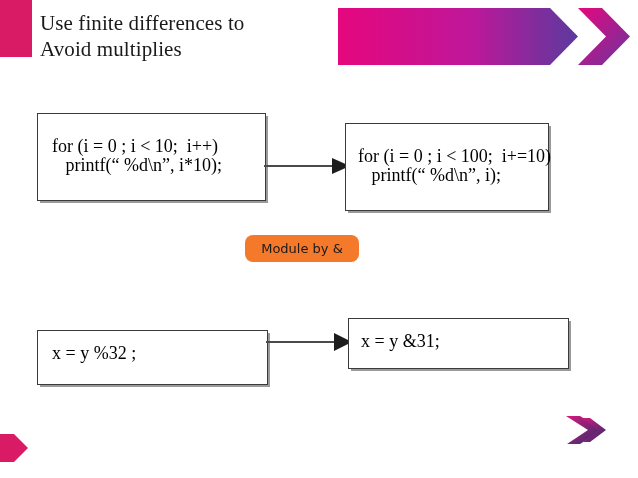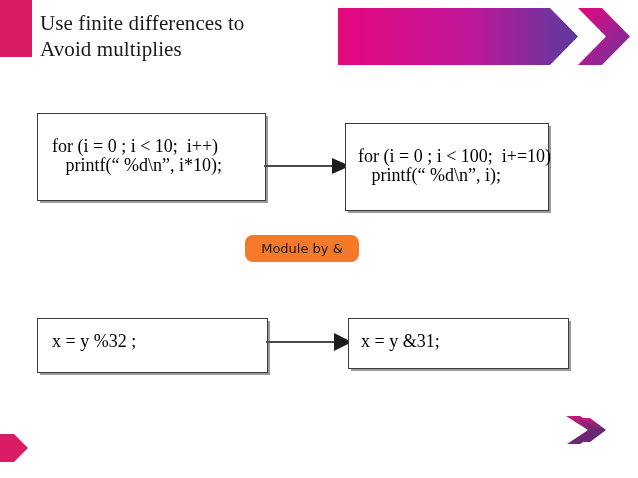--- a/index.html
+++ b/index.html
@@ -67,21 +67,21 @@
   .code-text {
     font-family: "Liberation Serif", "DejaVu Serif", serif;
     font-size: 18px;
     line-height: 19px;
     color: #000000;
     white-space: pre;
   }
 
   #box-top-left  { left: 37px;  top: 113px; width: 229px; height: 88px; }
   #box-top-right { left: 345px; top: 102px; width: 204px; height: 88px; margin-top: 21px; }
-  #box-bot-left  { left: 37px;  top: 318px; width: 231px; height: 55px; text-align: center; }
+  #box-bot-left  { left: 37px;  top: 330px; width: 231px; height: 55px; text-align: center; }
   #box-bot-right { left: 348px; top: 318px; width: 221px; height: 51px; }
 
   #box-top-left .code-text  { position:absolute; left: 14px; top: 23px; }
   #box-top-right .code-text { position:absolute; left: 12px; top: 23px; }
   #box-bot-left .code-text  { position:absolute; left: 14px; top: 13px; }
   #box-bot-right .code-text { position:absolute; left: 12px; top: 13px; }
 
   
   .connector { position: absolute; }
   #connector-top { left: 264px; top: 154px; width: 86px; height: 24px; }

